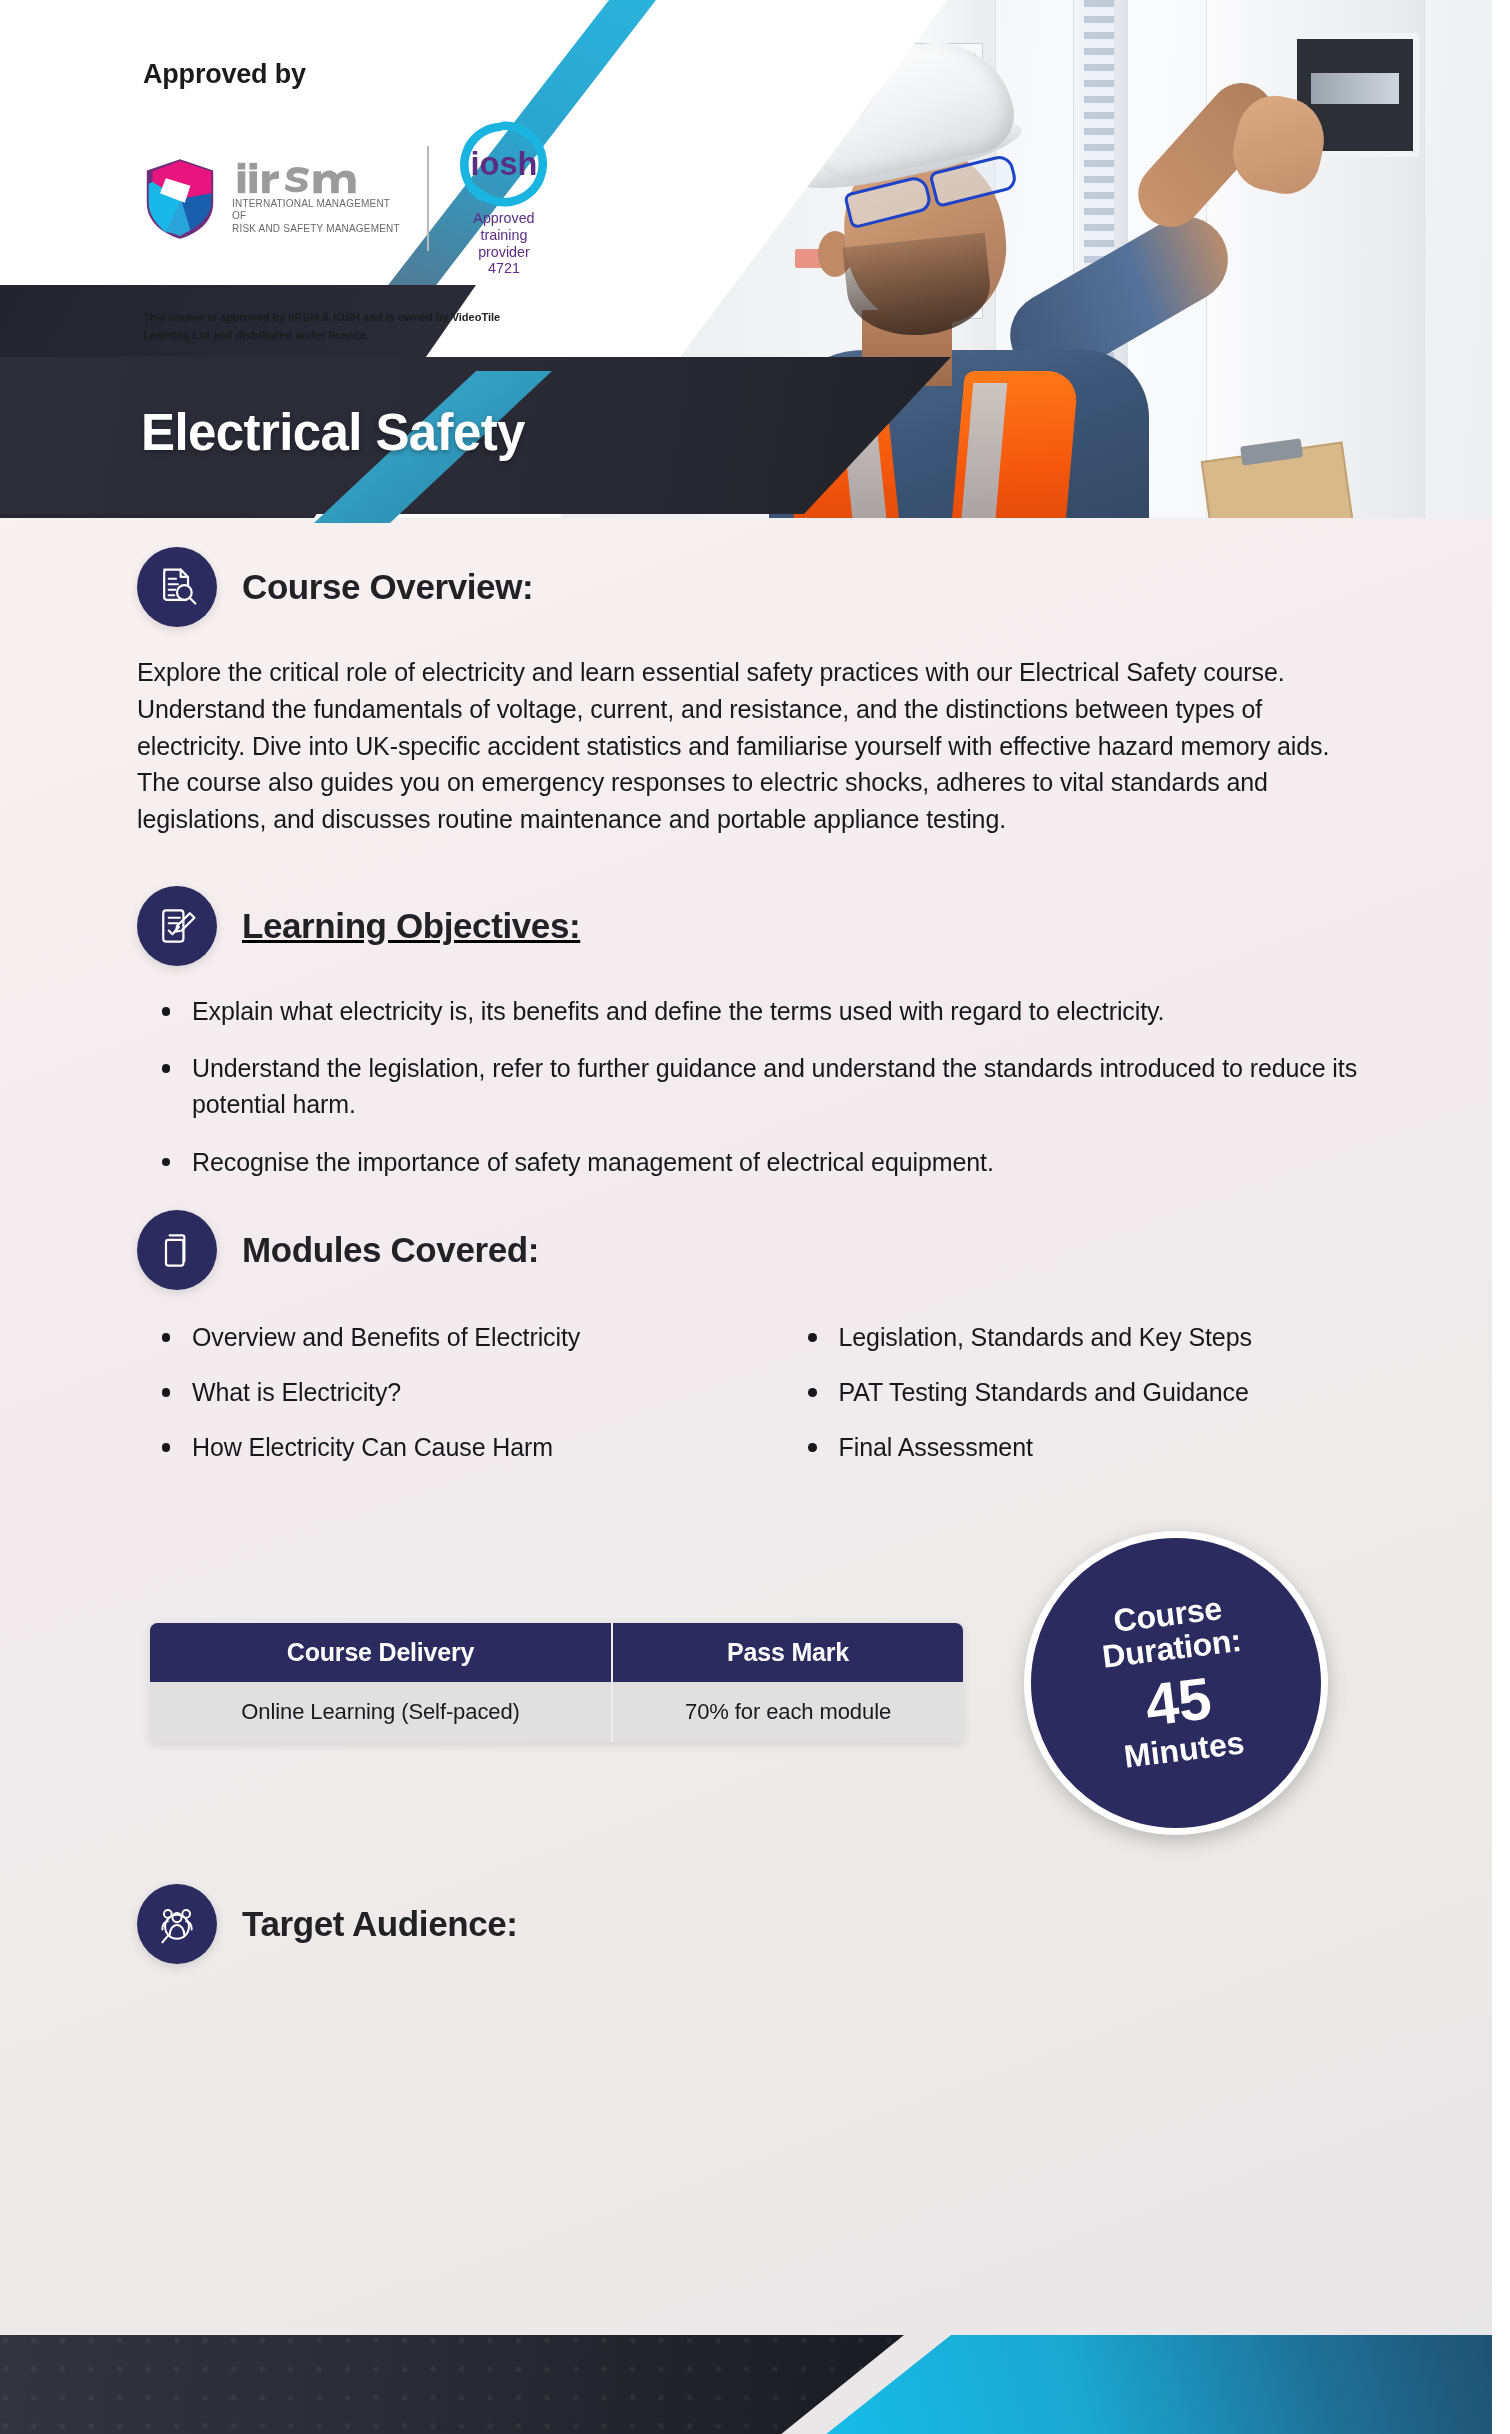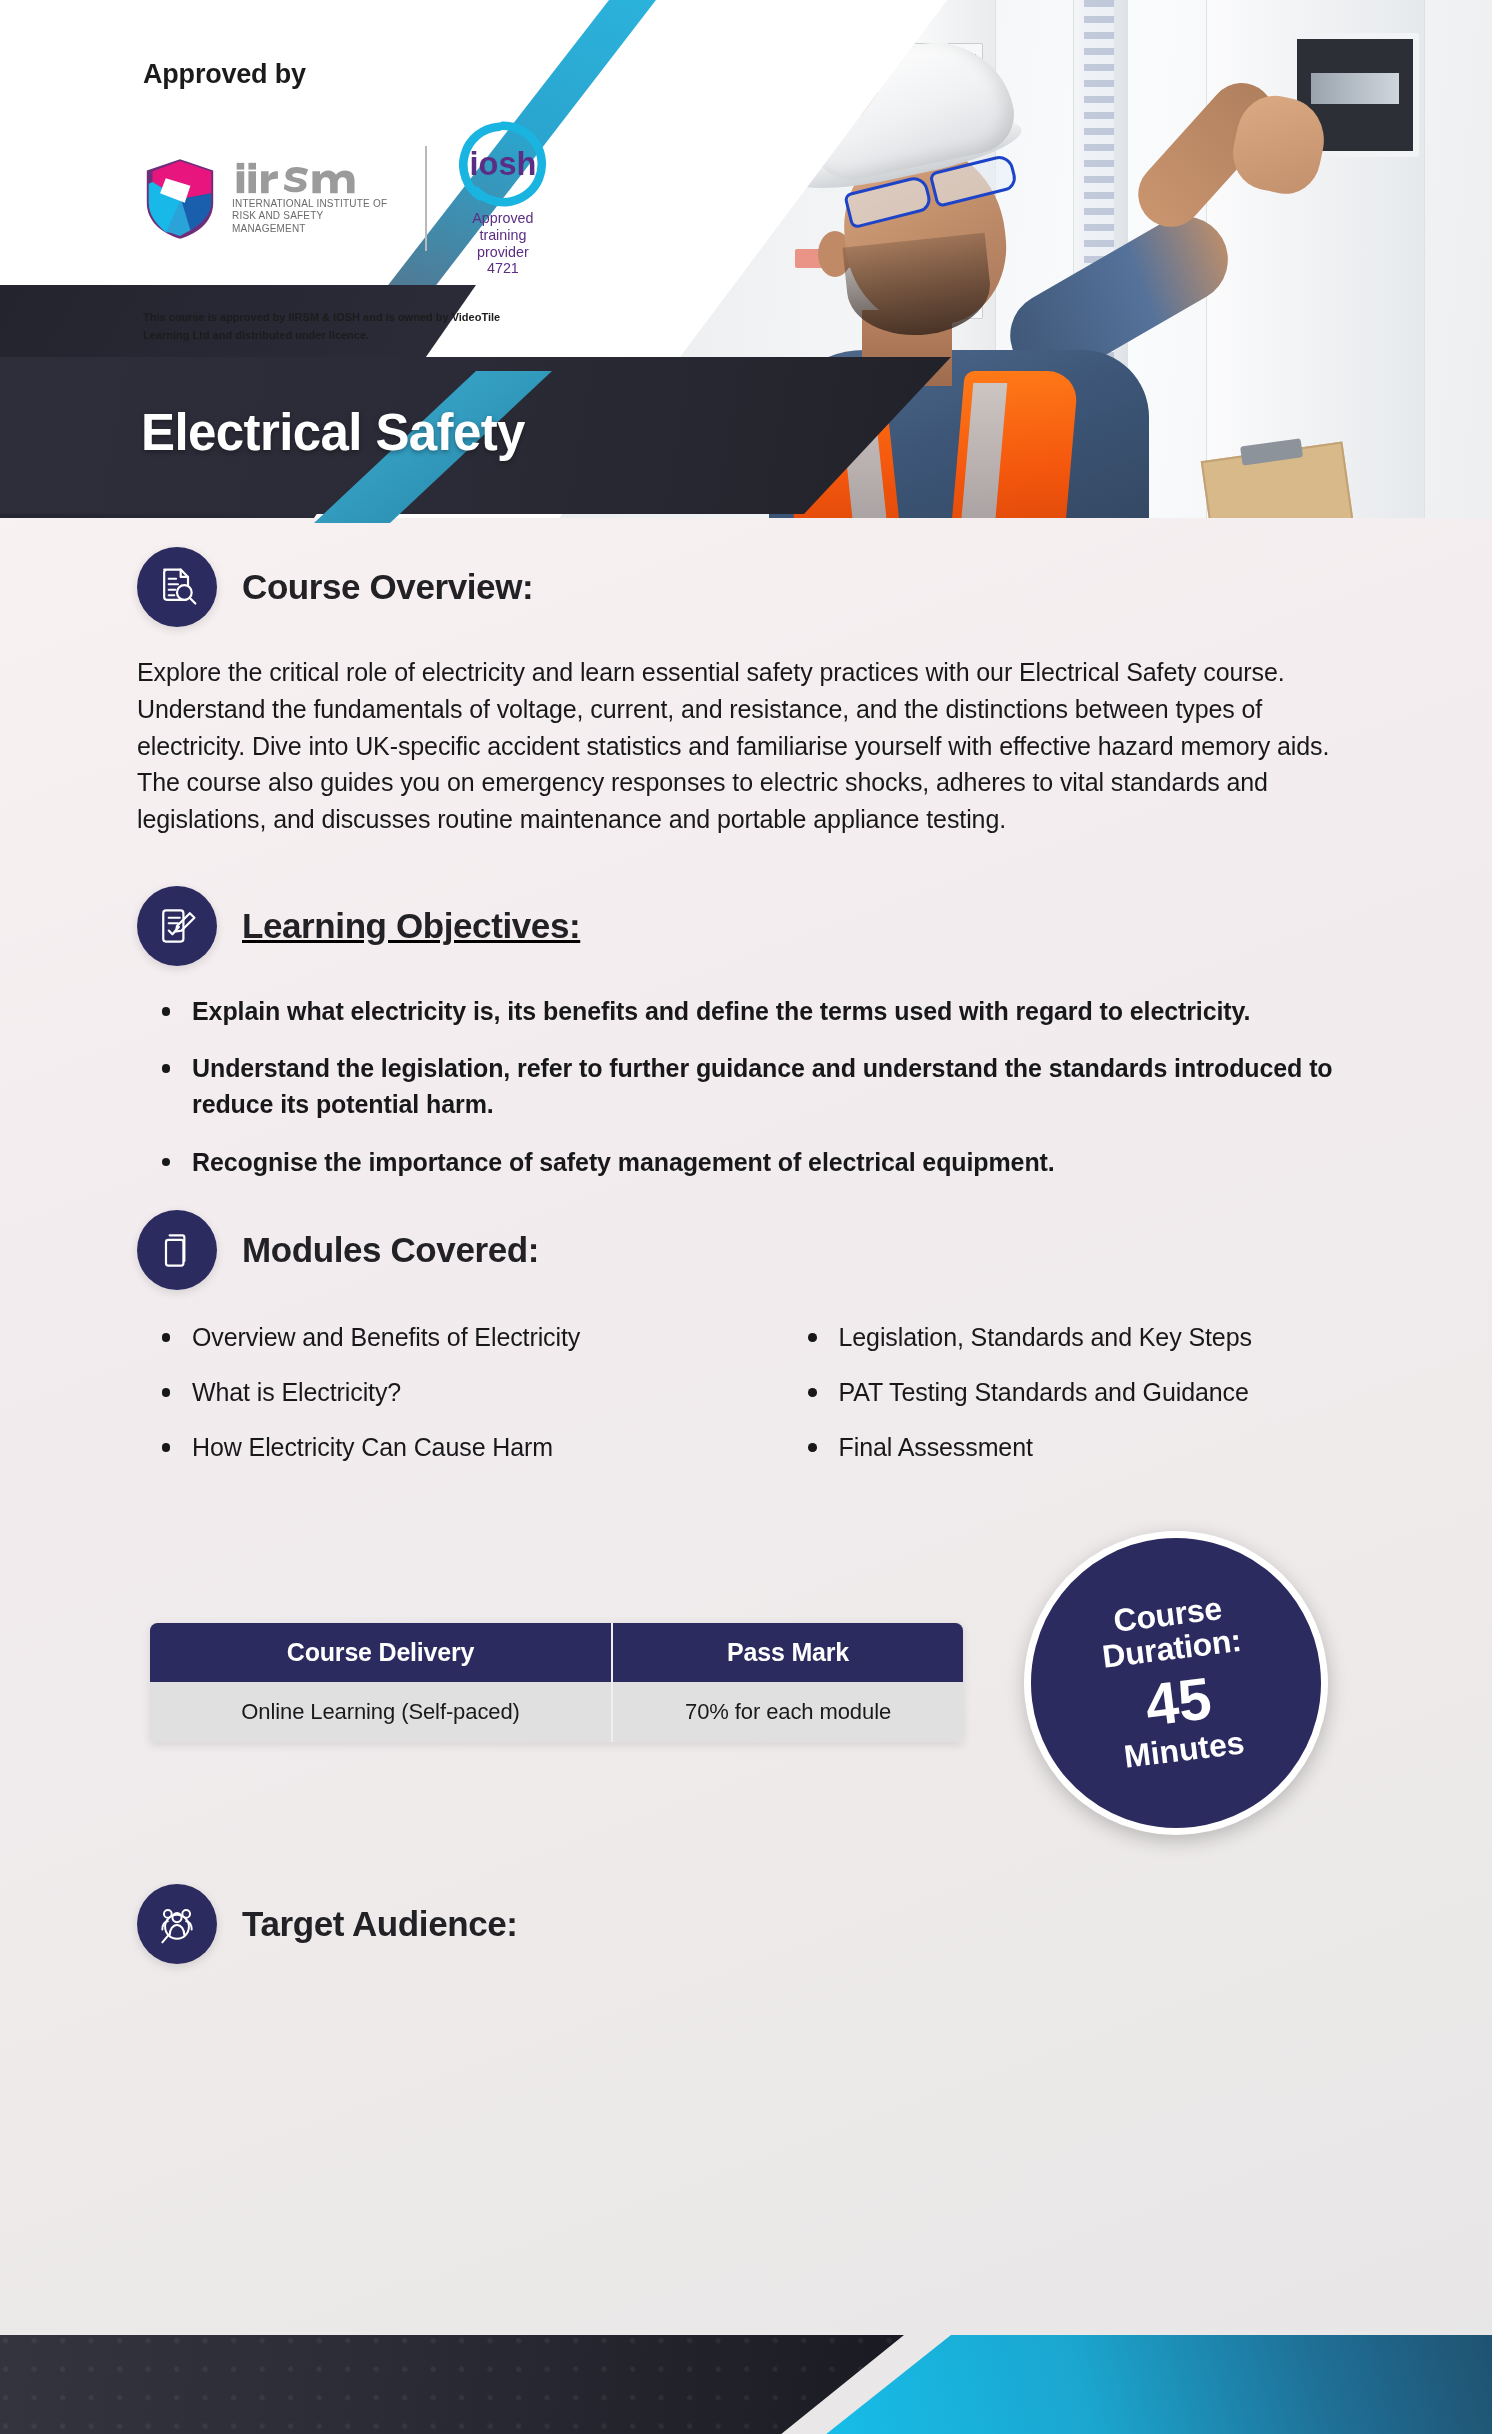--- a/index.html
+++ b/index.html
@@ -308,21 +308,21 @@
     letter-spacing: -0.1px;
   }
 
   ul.bullets {
     list-style: none;
     padding: 0 143px 0 160px;
   }
   ul.bullets li {
     position: relative;
     font-size: 25px; line-height: 1.45;
-    color: #18181b; font-weight: 700;
+    color: #18181b; font-weight: 400;
     padding-left: 32px;
     margin-bottom: 21px;
     letter-spacing: -0.1px;
   }
   ul.bullets li::before {
     content: "";
     position: absolute; left: 1.9px; top: 14.3px;
     width: 8.6px; height: 8.6px; border-radius: 50%;
     background: #18181b;
   }
@@ -495,21 +495,21 @@
           <svg class="iirsm-word" viewBox="0 0 190 38">
             <rect x="2" y="11" width="9" height="26" fill="#9b9b9b"></rect>
             <rect x="2" y="1" width="9" height="8" fill="#9b9b9b"></rect>
             <rect x="16" y="11" width="9" height="26" fill="#9b9b9b"></rect>
             <rect x="16" y="1" width="9" height="8" fill="#9b9b9b"></rect>
             <path d="M31 11h9v26h-9z M40 19c0-6 5-8 11-8v9c-6 0-11 1-11 5z" fill="#9b9b9b"></path>
             <path d="M58 32c4 3 10 4 14 4 7 0 13-3 13-9 0-10-17-7-17-11 0-2 2-3 5-3 4 0 8 1 11 3l3-7c-4-2-9-3-14-3-8 0-13 4-13 10 0 9 17 7 17 11 0 2-3 3-6 3-4 0-9-2-12-4z" fill="#9b9b9b"></path>
             <path d="M92 37V11h9v4c2-3 6-5 10-5 4 0 7 2 9 5 2-3 6-5 11-5 7 0 11 4 11 12v15h-9V24c0-4-2-6-5-6-3 0-6 2-6 7v12h-9V24c0-4-2-6-5-6-3 0-6 2-6 7v12z" fill="#9b9b9b"></path>
           </svg>
           <div class="iirsm-sub">
-            <div>INTERNATIONAL INSTITUTE OF</div>
+            <div>INTERNATIONAL MANAGEMENT OF</div>
             <div>RISK AND SAFETY MANAGEMENT</div>
           </div>
         </div>
       </div>
 
       <div class="divider-v"></div>
 
       <div class="iosh">
         <svg class="iosh-mark" viewBox="0 0 92 92">
           <path d="M46 6 a40 40 0 1 1 -28 68" fill="none" stroke="#19b5e0" stroke-width="9" stroke-linecap="round"></path>

